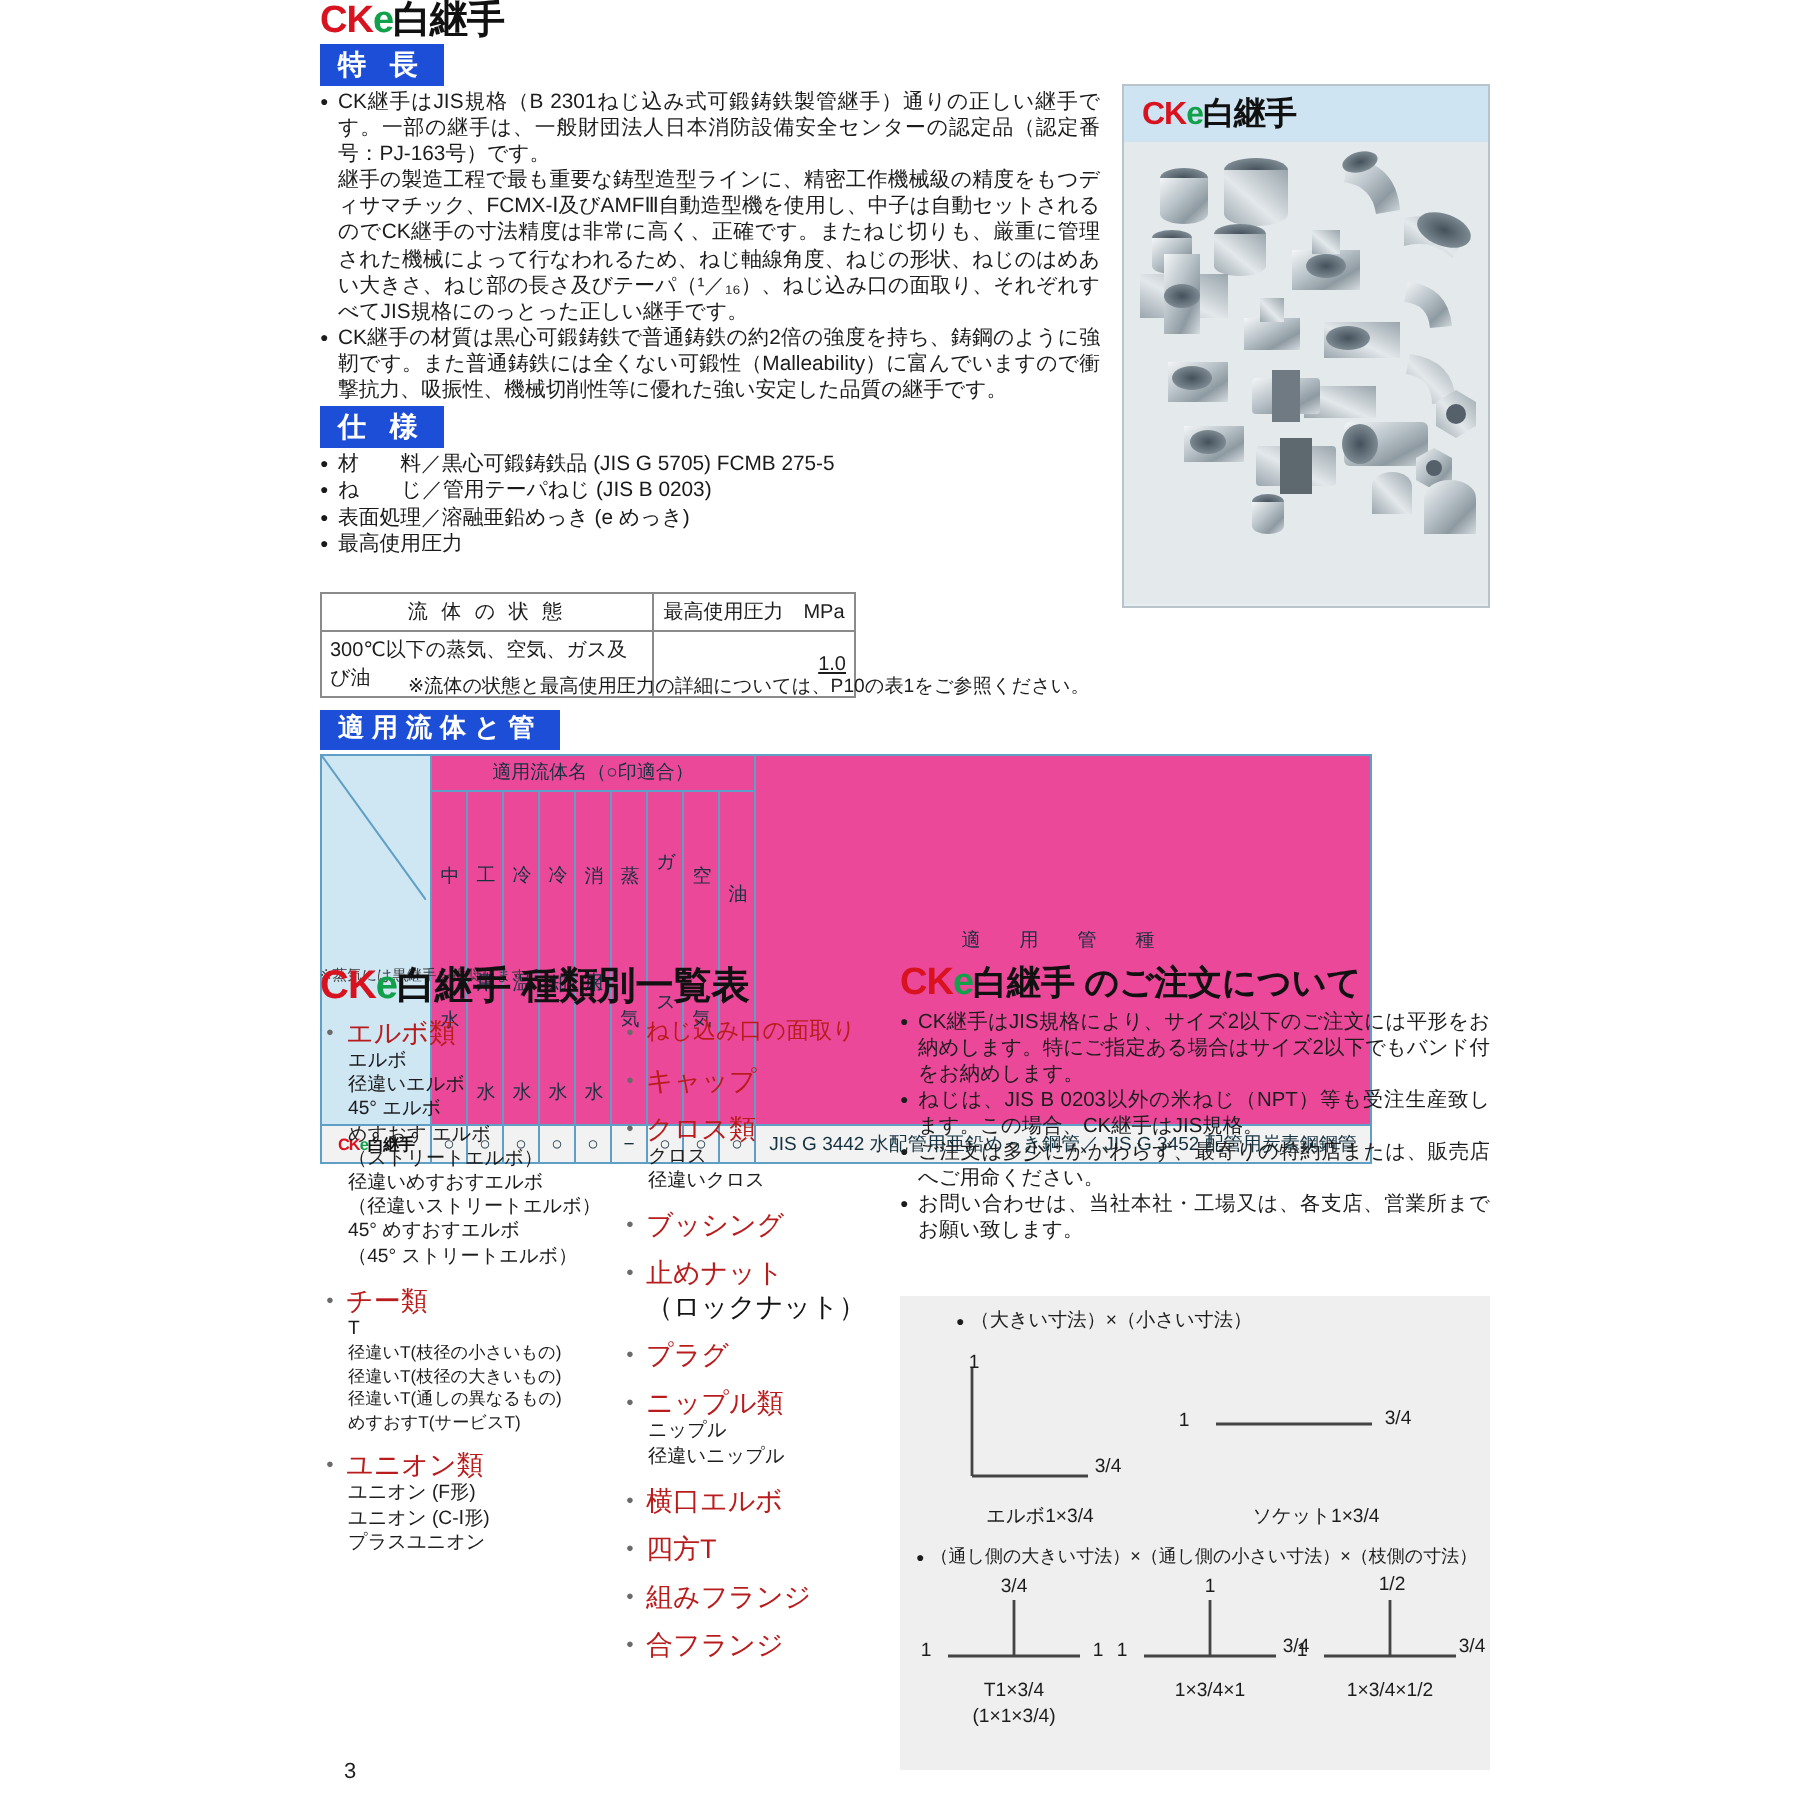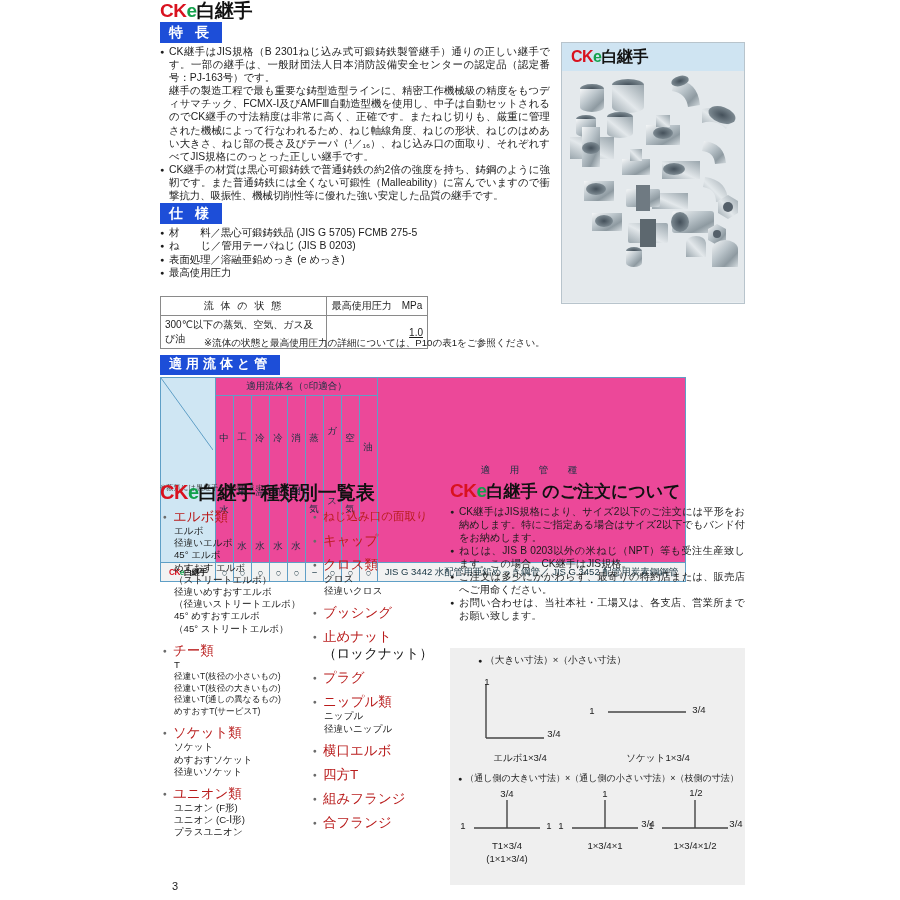--- a/index.html
+++ b/index.html
@@ -429,26 +429,20 @@
     </div>
     <div class="cat-group">
       <div class="cat-head">チー類</div>
       <div class="cat-sub">T</div>
       <div class="cat-sub sm">径違いT(枝径の小さいもの)</div>
       <div class="cat-sub sm">径違いT(枝径の大きいもの)</div>
       <div class="cat-sub sm">径違いT(通しの異なるもの)</div>
       <div class="cat-sub sm">めすおすT(サービスT)</div>
     </div>
     <div class="cat-group">
-      <div class="cat-head">ソケット類</div>
-      <div class="cat-sub">ソケット</div>
-      <div class="cat-sub">めすおすソケット</div>
-      <div class="cat-sub">径違いソケット</div>
-    </div>
-    <div class="cat-group">
       <div class="cat-head">ユニオン類</div>
       <div class="cat-sub">ユニオン (F形)</div>
       <div class="cat-sub">ユニオン (C-Ⅰ形)</div>
       <div class="cat-sub">プラスユニオン</div>
     </div>
   </div>
 
   <div class="cat-col c2">
     <div class="cat-group">
       <div class="cat-head tight">ねじ込み口の面取り</div>

